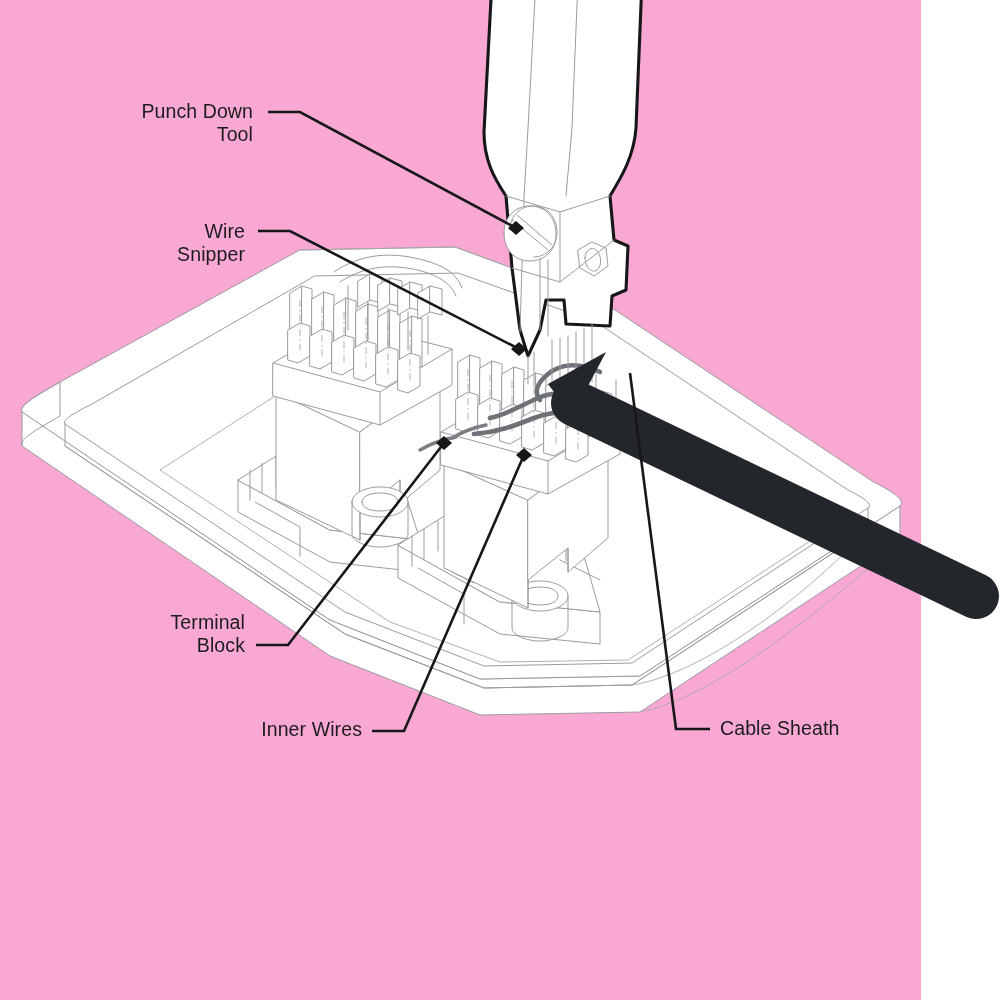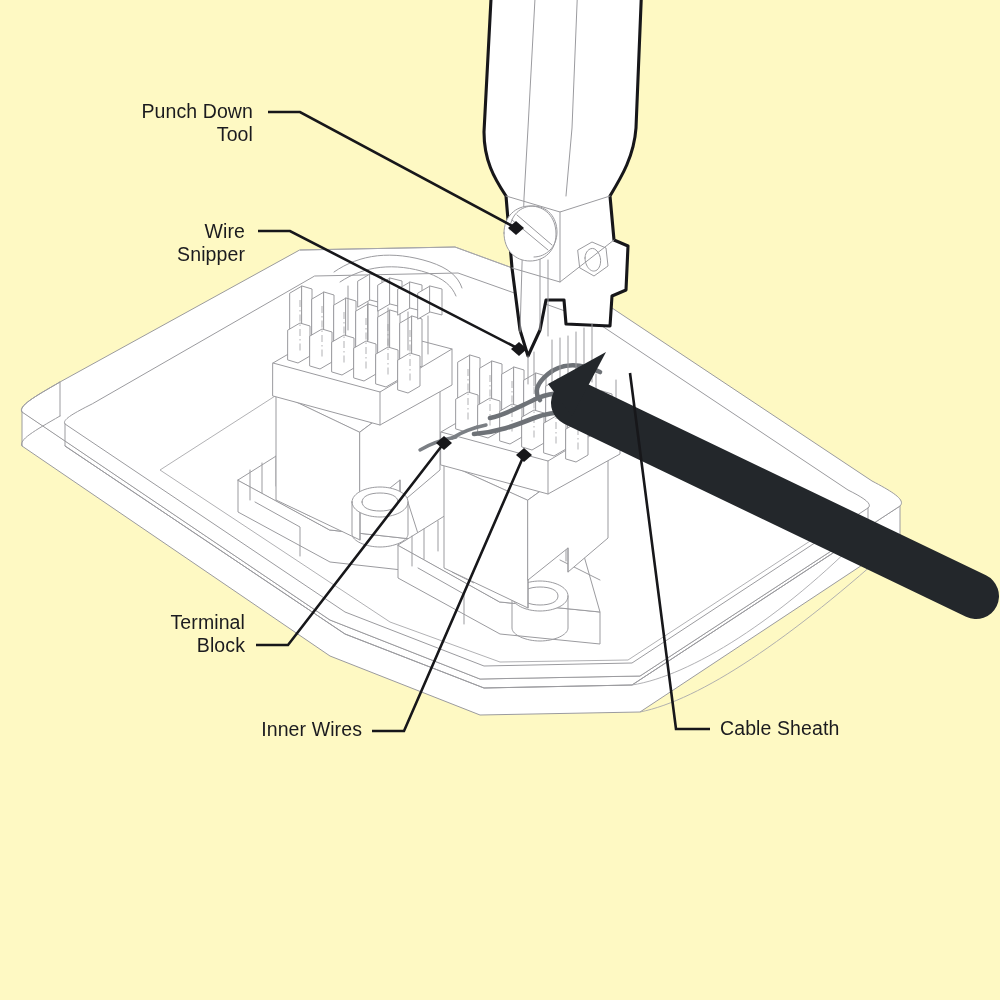--- a/index.html
+++ b/index.html
@@ -8,23 +8,23 @@
     background: #ffffff;
   }
   body {
     width: 1000px;
     height: 1000px;
     font-family: "Liberation Sans", sans-serif;
     overflow: hidden;
   }
   #diagram-root {
     position: relative;
-    width: 1000px;
+    width: 921px;
     height: 1000px;
-    background: #fef9c3;
+    background: #f9a8d4;
   }
   svg#scene {
     display: block;
     width: 1000px;
     height: 1000px;
   }
   .label-text {
     font-family: "Liberation Sans", sans-serif;
     font-size: 19.5px;
     fill: #1b1b1f;

